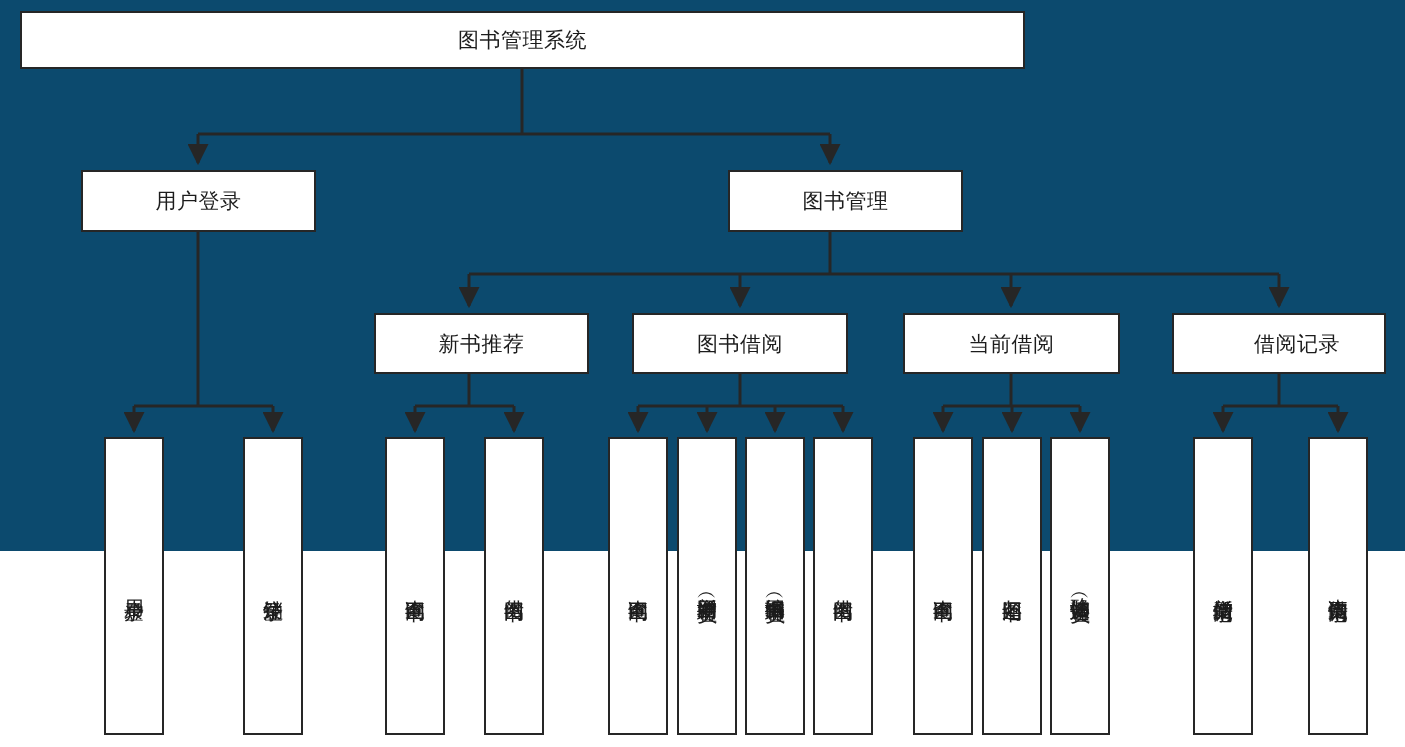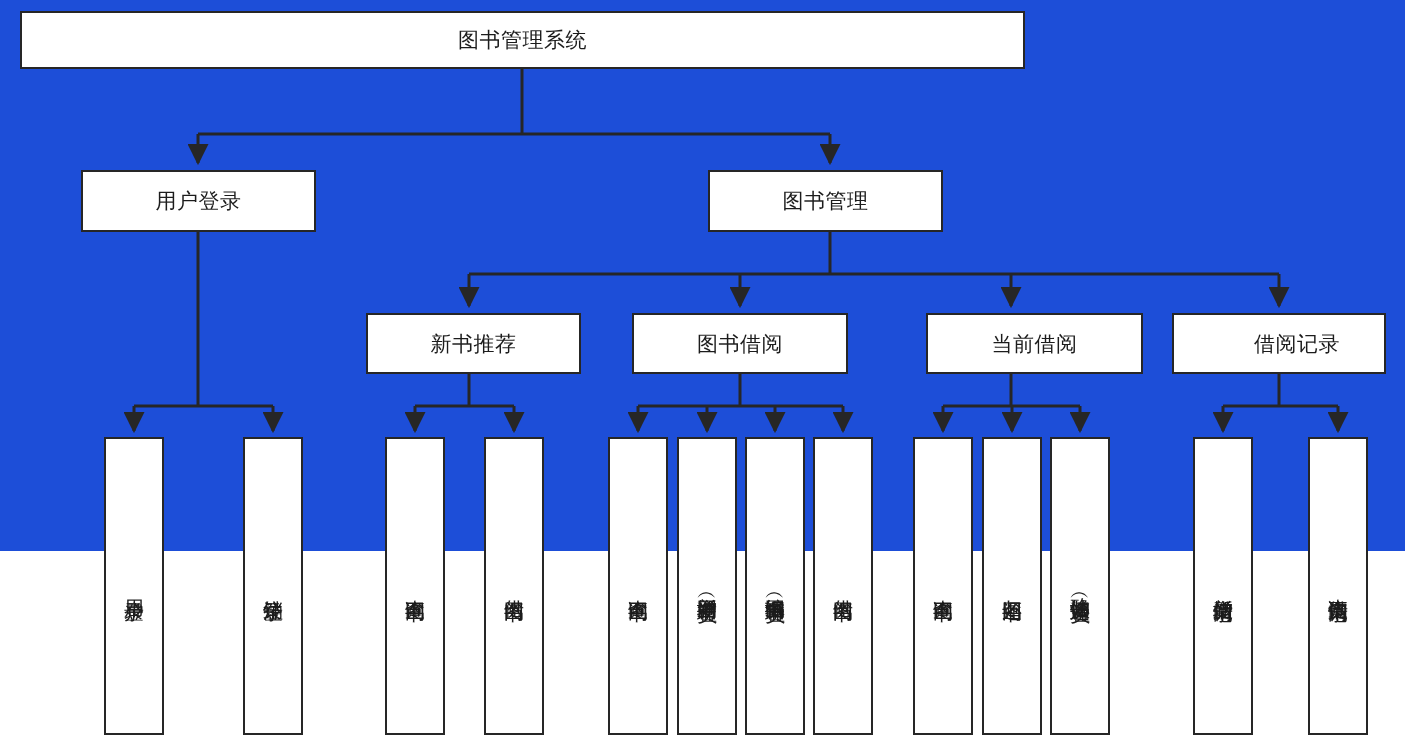--- a/index.html
+++ b/index.html
@@ -10,21 +10,21 @@
   body {
     width: 1405px;
     height: 747px;
     font-family: "Liberation Sans", "DejaVu Sans", sans-serif;
     overflow: hidden;
   }
   #diagram-root {
     position: relative;
     width: 1405px;
     height: 551px;
-    background: #1d4ed8;
+    background: #0c4a6e;
   }
   svg.connectors {
     position: absolute;
     left: 0;
     top: 0;
     width: 1405px;
     height: 747px;
     pointer-events: none;
   }
   .node {
@@ -117,26 +117,26 @@
       <path d="M 1223 406 L 1338 406"></path>
       <path d="M 1223 406 L 1223 431" marker-end="url(#arrow)"></path>
       <path d="M 1338 406 L 1338 431" marker-end="url(#arrow)"></path>
     </g>
   </svg>
 
   <div class="node horizontal" id="title-node" style="left: 20px; top: 11px; width: 1005px; height: 58px;">图书管理系统</div>
 
   <div id="level2-container">
       <div class="node horizontal" style="left: 81px; top: 170px; width: 235px; height: 62px;">用户登录</div>
-      <div class="node horizontal" style="left: 708px; top: 170px; width: 235px; height: 62px;">图书管理</div>
+      <div class="node horizontal" style="left: 728px; top: 170px; width: 235px; height: 62px;">图书管理</div>
     </div>
   <div id="level3-container">
-      <div class="node horizontal" style="left: 366px; top: 313px; width: 215px; height: 61px; font-family: Liberation Mono, monospace;">新书推荐</div>
+      <div class="node horizontal" style="left: 374px; top: 313px; width: 215px; height: 61px; font-family: Liberation Mono, monospace;">新书推荐</div>
       <div class="node horizontal" style="left: 632px; top: 313px; width: 216px; height: 61px; text-align: center;">图书借阅</div>
-      <div class="node horizontal" style="left: 926px; top: 313px; width: 217px; height: 61px;">当前借阅</div>
+      <div class="node horizontal" style="left: 903px; top: 313px; width: 217px; height: 61px;">当前借阅</div>
       <div class="node horizontal" style="left: 1172px; top: 313px; width: 214px; height: 61px; padding-left: 36px;">借阅记录</div>
     </div>
   <div id="leaves-container">
       <div class="node vertical" style="left: 104px; top: 437px; width: 60px; height: 298px;">
         <span class="vlabel">用户登录</span>
       </div>
       <div class="node vertical" style="left: 243px; top: 437px; width: 60px; height: 298px;">
         <span class="vlabel">注销登录</span>
       </div>
       <div class="node vertical" style="left: 385px; top: 437px; width: 60px; height: 298px;">

